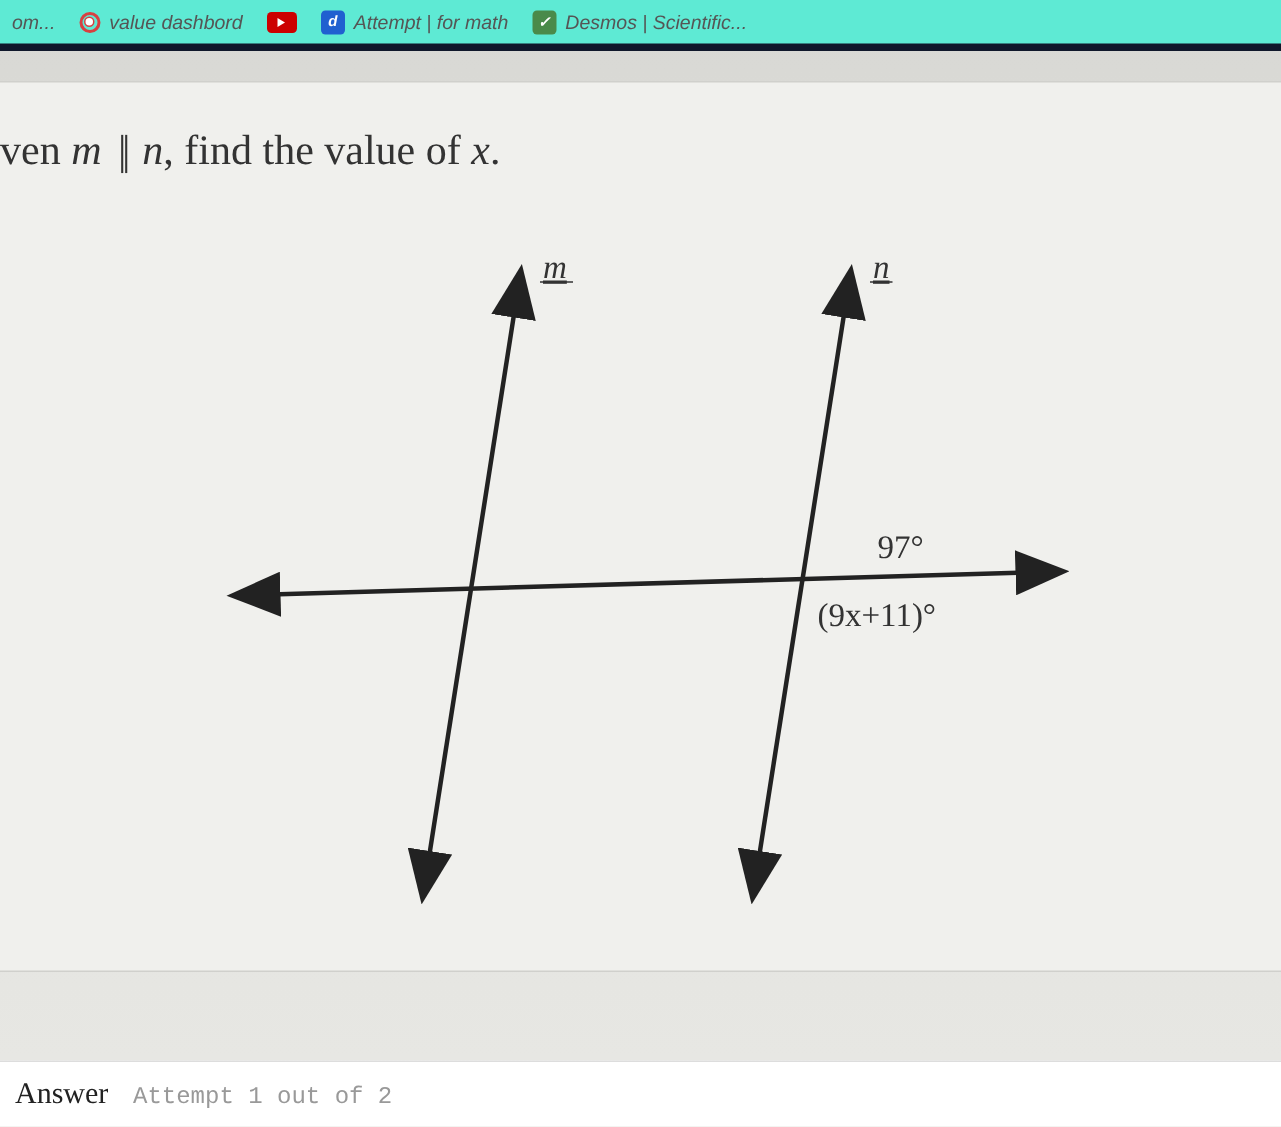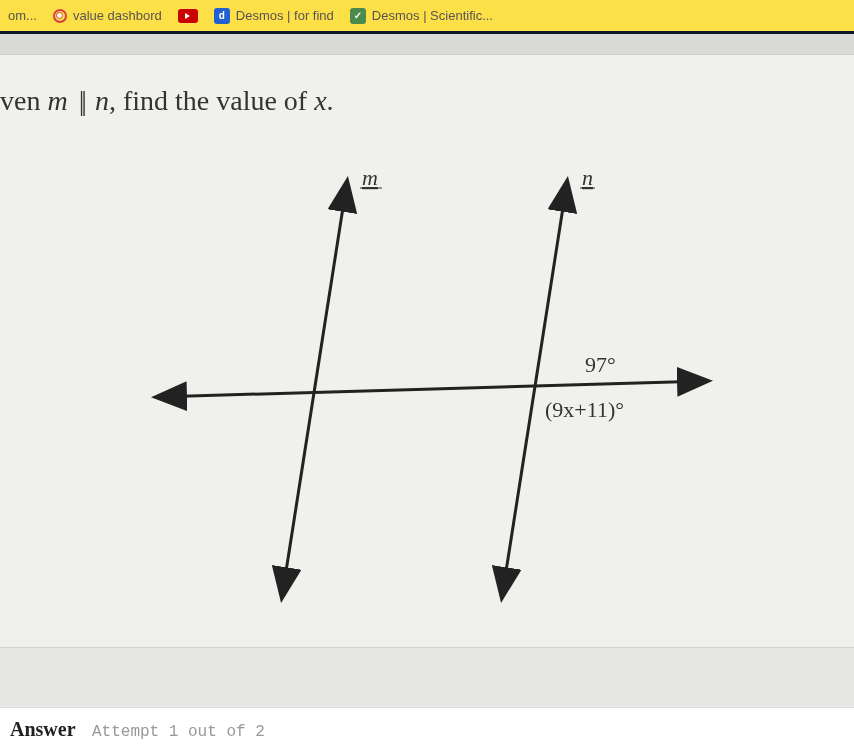--- a/index.html
+++ b/index.html
@@ -10,28 +10,29 @@
     body {
       width: 854px;
       height: 751px;
       font-family: Arial, sans-serif;
       background: linear-gradient(to bottom, #d8d8d4 0%, #e8e8e4 100%);
       overflow: hidden;
       position: relative;
     }
     .bookmark-bar {
       height: 34px;
-      background: #fde047;
-      border-bottom: 3px solid #0f172a;
+      background: #5eead4;
+      border-bottom: 5px solid #0f172a;
       display: flex;
       align-items: center;
       padding: 0 8px;
       gap: 16px;
       font-size: 13px;
       color: #555;
+      font-style: italic;
     }
     .bookmark-item {
       display: flex;
       align-items: center;
       gap: 6px;
       cursor: pointer;
     }
     .bookmark-icon {
       width: 16px;
       height: 16px;
@@ -129,21 +130,21 @@
       bottom: 0;
       left: 0;
       padding: 10px 0 10px 10px;
       background: #fff;
       width: 100%;
       border-top: 1px solid #ddd;
     }
     .answer-label {
       font-family: Georgia, serif;
       font-size: 20px;
-      font-weight: bold;
+      font-weight: normal;
       color: #222;
       display: inline;
     }
     .attempt-text {
       font-family: Liberation Mono, monospace;
       font-size: 16px;
       color: #999;
       margin-left: 12px;
       display: inline;
     }
@@ -169,21 +170,21 @@
   </div>
   <div class="bookmark-item">
     <span class="bookmark-icon icon-red-circle"></span>
     <span>value dashbord</span>
   </div>
   <div class="bookmark-item">
     <span class="bookmark-icon icon-youtube"></span>
   </div>
   <div class="bookmark-item">
     <span class="bookmark-icon icon-blue-d">d</span>
-    <span>Desmos | for find</span>
+    <span>Attempt | for math</span>
   </div>
   <div class="bookmark-item">
     <span class="bookmark-icon icon-green-check">✓</span>
     <span>Desmos | Scientific...</span>
   </div>
 </div>
 
 <div class="content-area">
   <div class="question-text">
     <span>ven </span><span class="math-var">m</span>

